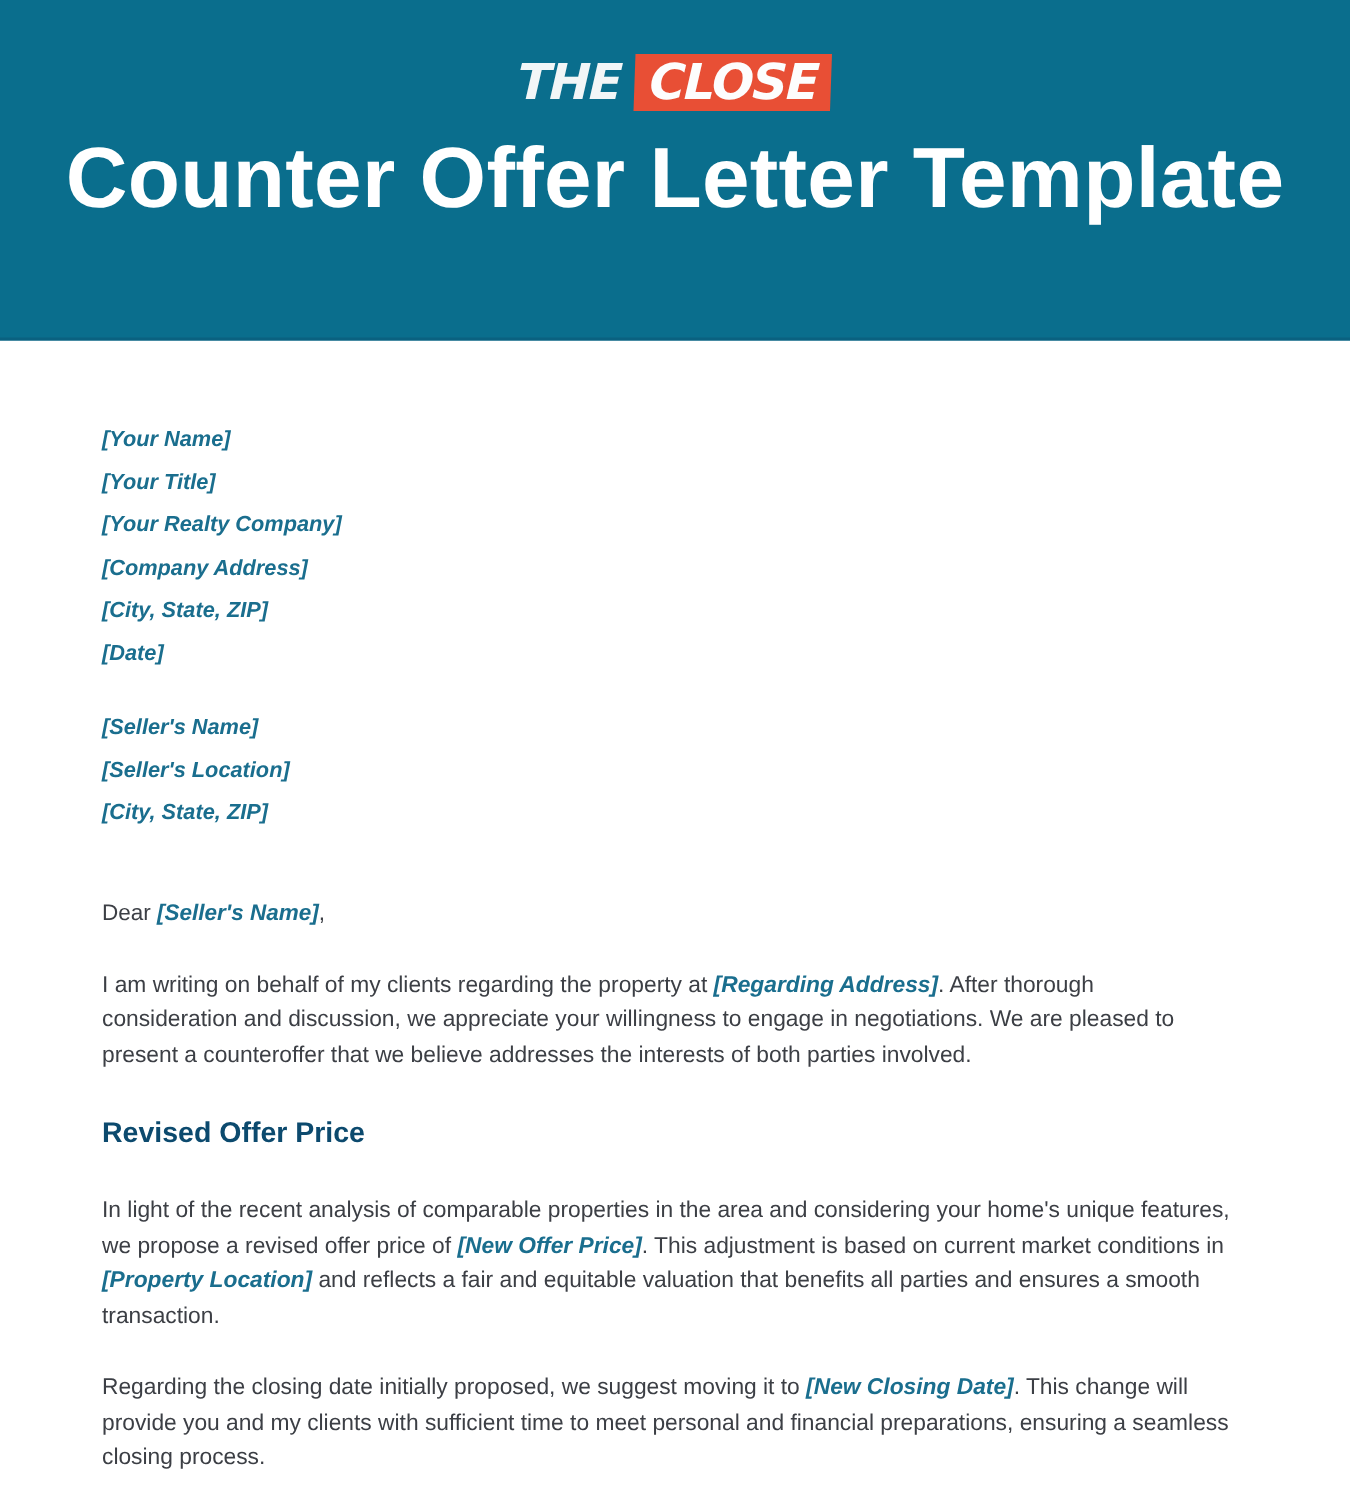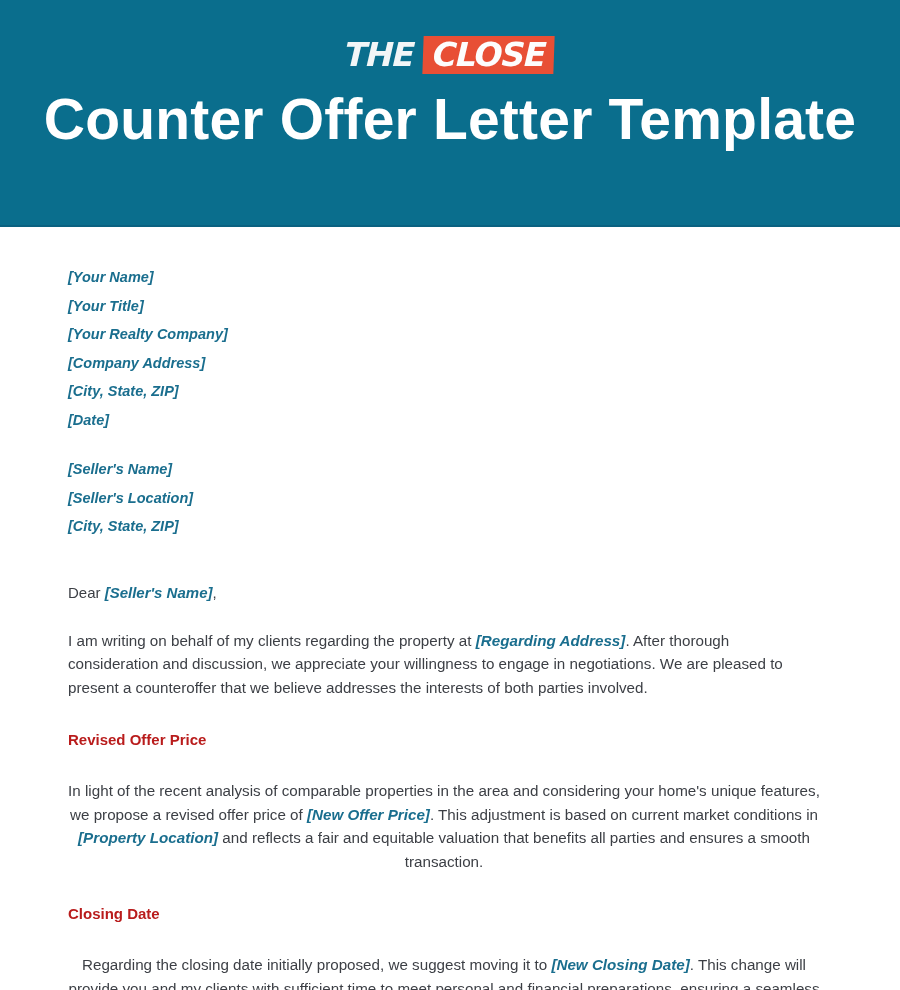--- a/index.html
+++ b/index.html
@@ -81,21 +81,21 @@
   .letter {
     padding: 0 68px;
     color: #3c3f45;
   }
   .ph {
     color: #1a6e8e;
     font-weight: bold;
     font-style: italic;
   }
 
-  .addr-block { padding-top: 36px; }
+  .addr-block { padding-top: 52px; }
   .addr-line {
     font-size: 14.5px;
     line-height: 28.5px;
     color: #1a6e8e;
     font-weight: bold;
     font-style: italic;
     white-space: nowrap;
   }
   .addr-block.seller { padding-top: 21px; }
 
@@ -110,26 +110,26 @@
     margin-top: 24px;
     font-size: 15.2px;
     line-height: 23.5px;
     color: #3c3f45;
     max-width: 752px;
     text-align: left;
   }
 
   .section-head {
     margin-top: 30px;
-    font-size: 15px;
+    font-size: 19px;
     line-height: 22px;
     font-weight: bold;
-    color: #b91c1c;
+    color: #0c4a6e;
   }
-  .section-head + .para { margin-top: 28px; text-align: center; }
+  .section-head + .para { margin-top: 28px; }
 </style>
 </head>
 <body>
 
 <div class="banner">
 
   <div class="logo">
     <span class="logo-the">THE</span>
     <span class="logo-close-box">
       <span class="logo-close">CLOSE</span>
@@ -156,16 +156,15 @@
     <div class="addr-line">[City, State, ZIP]</div>
   </div>
 
   <div class="salutation"><span>Dear </span><span class="ph">[Seller's Name]</span><span>,</span></div>
 
   <p class="para"><span>I am writing on behalf of my clients regarding the property at </span><span class="ph">[Regarding Address]</span><span>. After thorough consideration and discussion, we appreciate your willingness to engage in negotiations. We are pleased to present a counteroffer that we believe addresses the interests of both parties involved.</span></p>
 
   <h2 class="section-head">Revised Offer Price</h2>
   <p class="para"><span>In light of the recent analysis of comparable properties in the area and considering your home's unique features, we propose a revised offer price of </span><span class="ph">[New Offer Price]</span><span>. This adjustment is based on current market conditions in </span><span class="ph">[Property Location]</span><span> and reflects a fair and equitable valuation that benefits all parties and ensures a smooth transaction.</span></p>
 
-  <h2 class="section-head">Closing Date</h2>
   <p class="para"><span>Regarding the closing date initially proposed, we suggest moving it to </span><span class="ph">[New Closing Date]</span><span>. This change will provide you and my clients with sufficient time to meet personal and financial preparations, ensuring a seamless closing process.</span></p>
 
 </div>
 
 </body></html>

